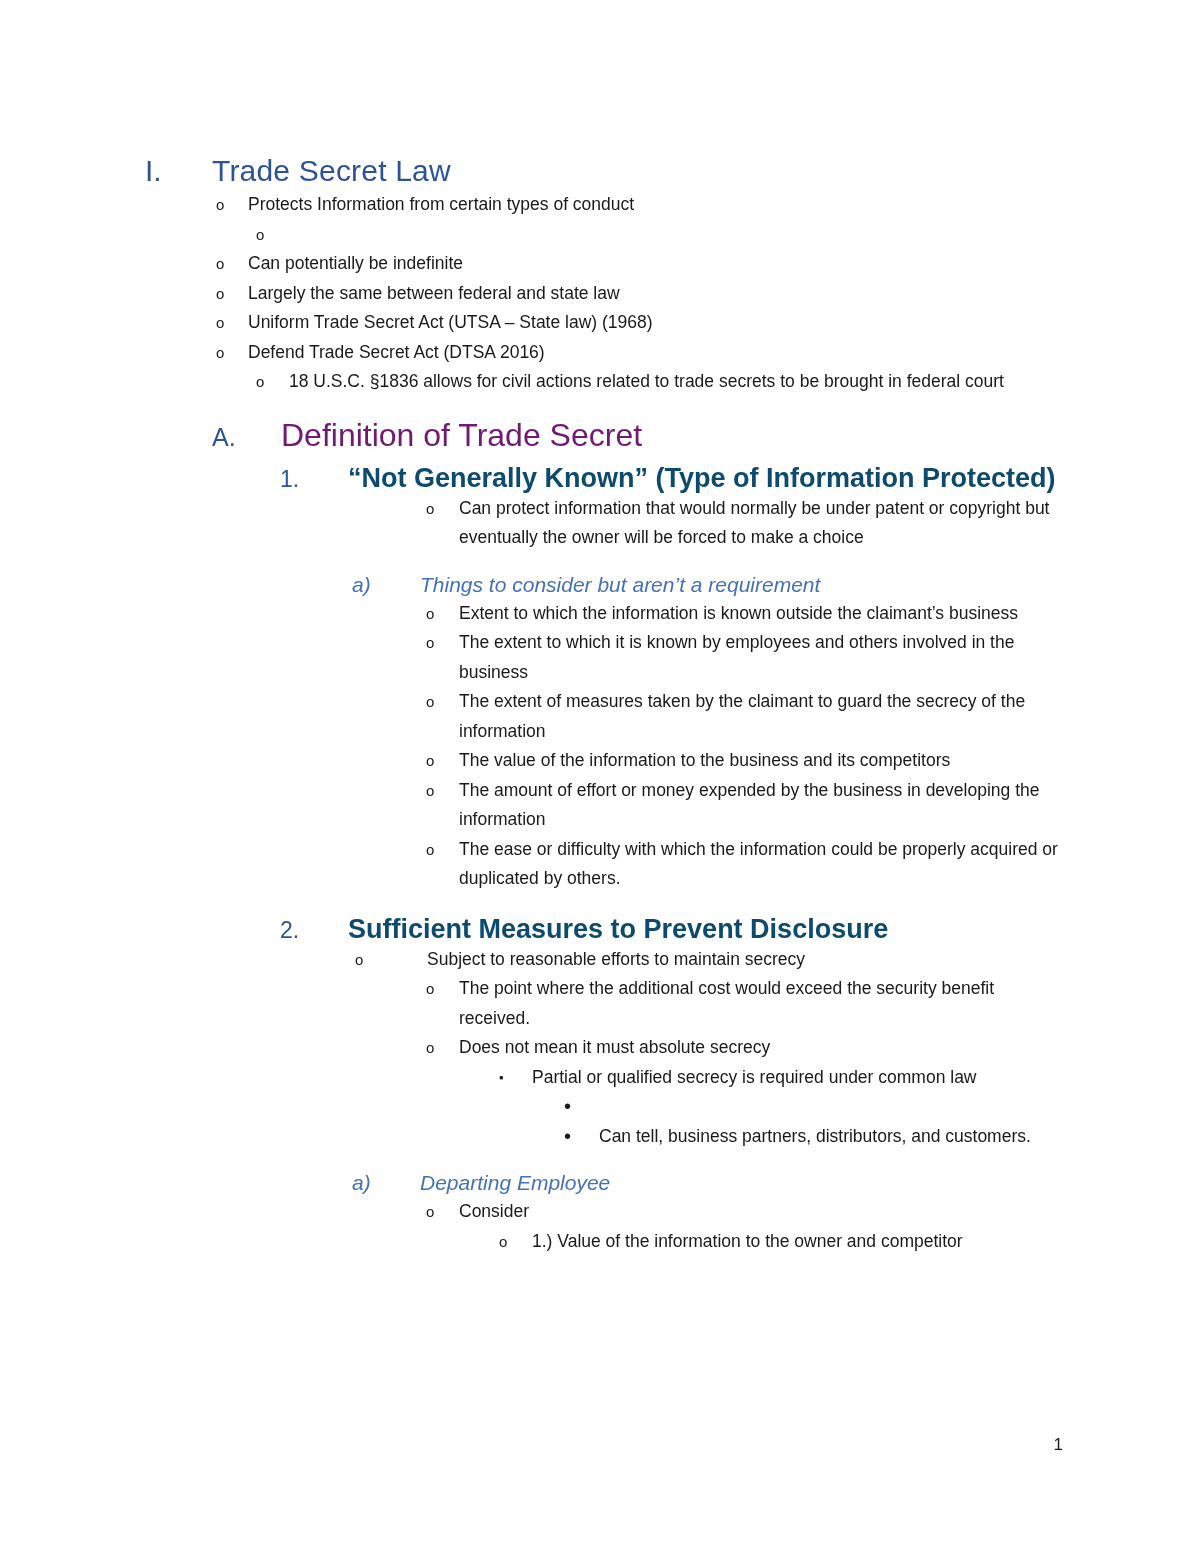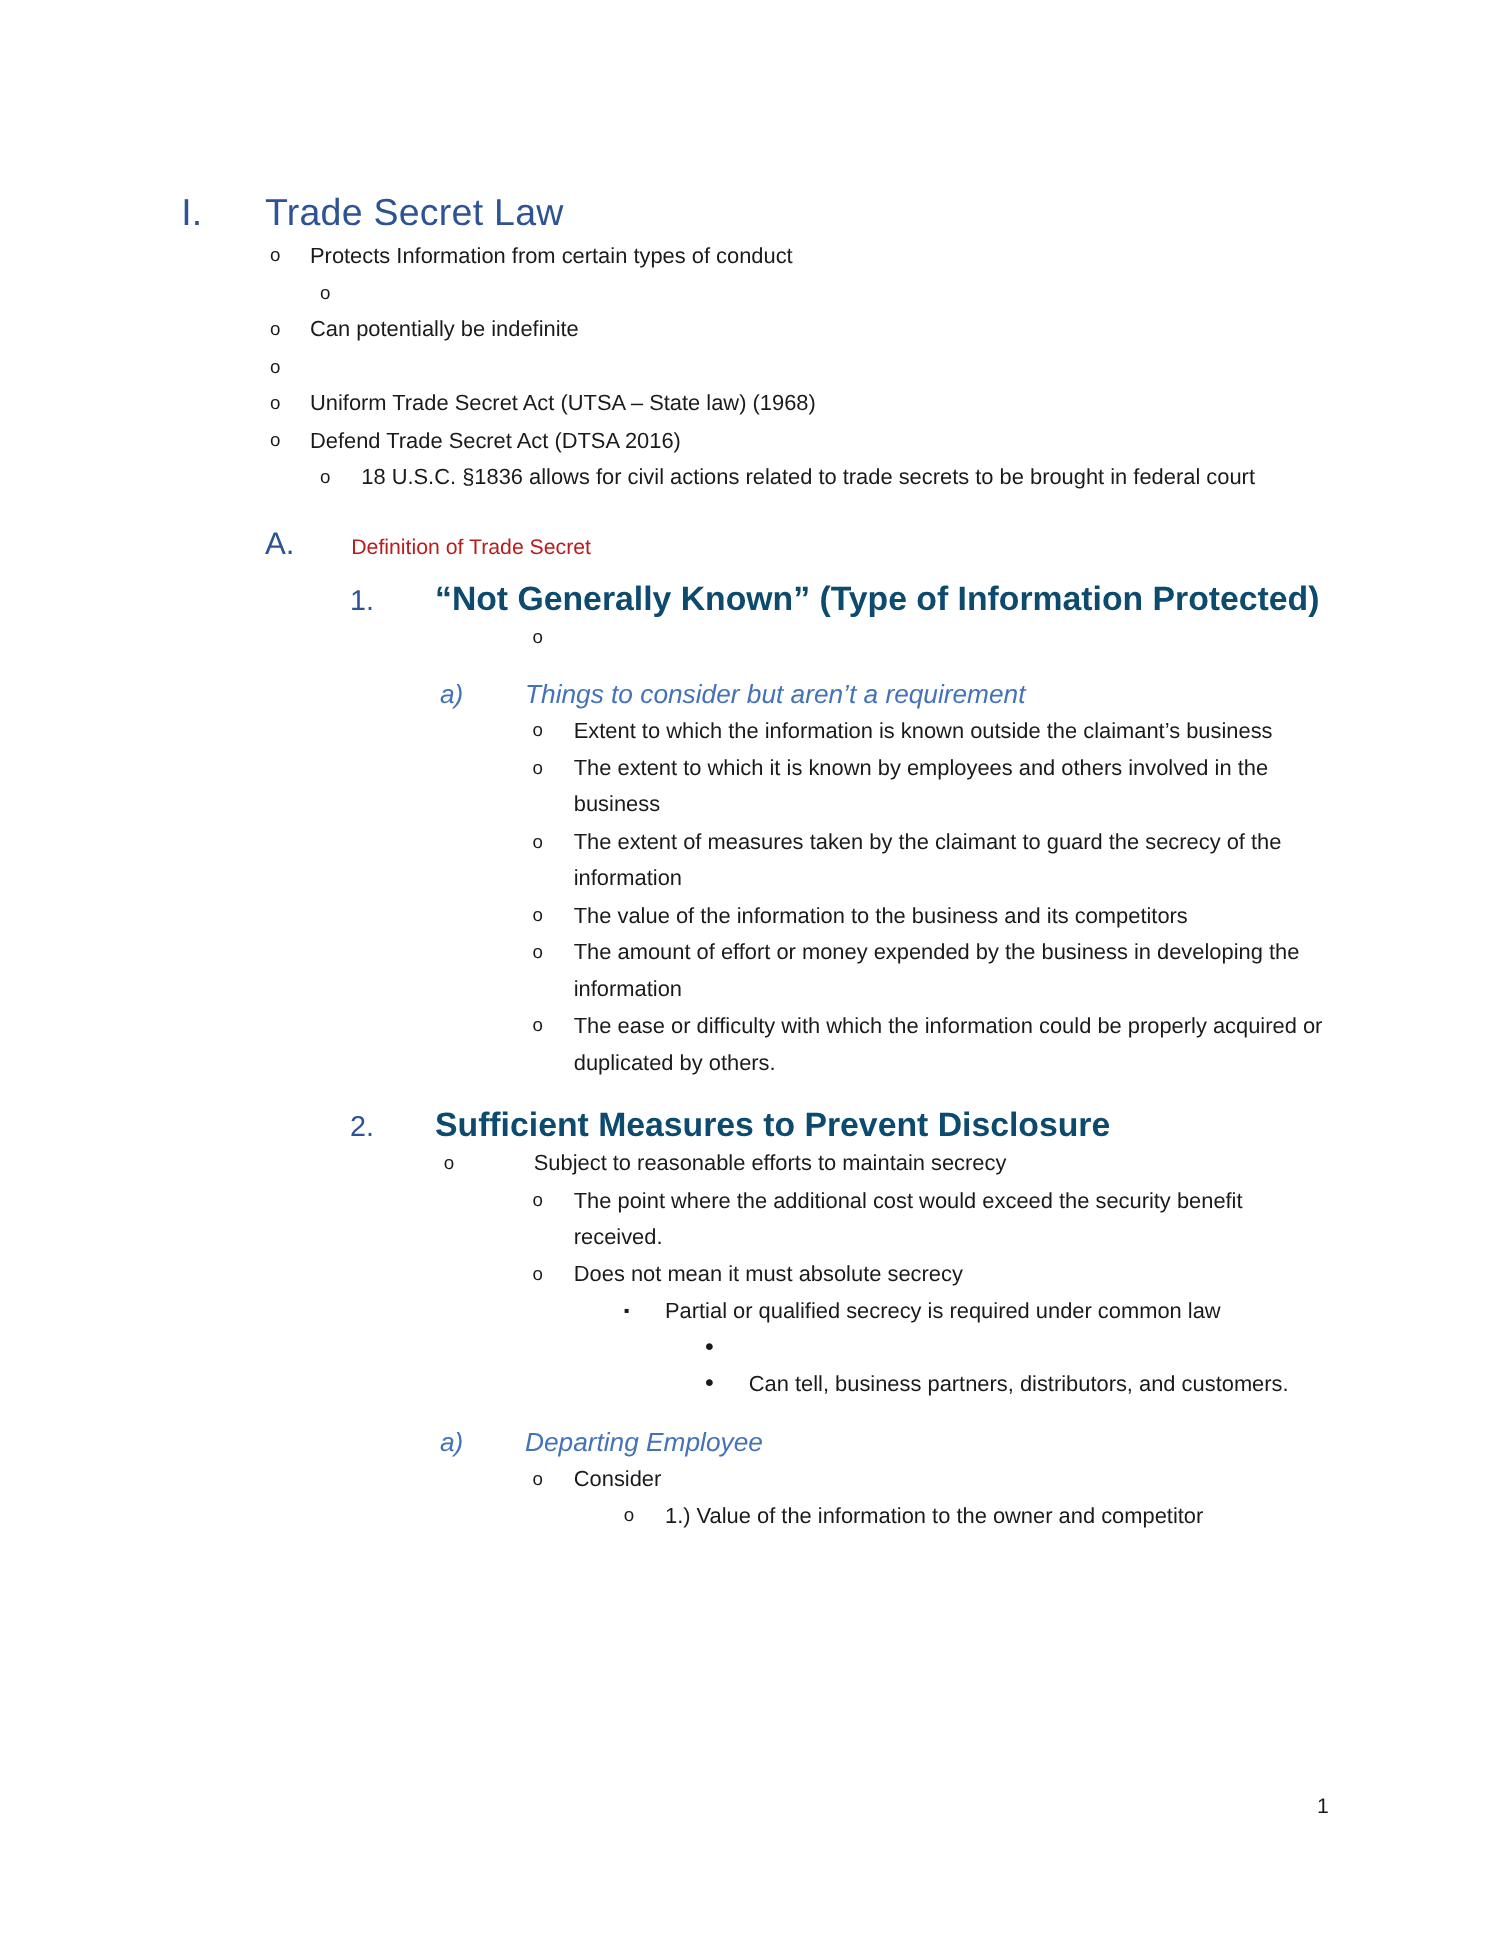--- a/index.html
+++ b/index.html
@@ -58,22 +58,22 @@
   .h2-num {
     width: 69px;
     margin-left: 212px;
     color: #2E5395;
     font-size: 25px;
     font-weight: 400;
     line-height: 32px;
     flex: none;
   }
   .h2-text {
-    color: #b91c1c;
-    font-size: 17px;
+    color: #701a75;
+    font-size: 32px;
     font-weight: 400;
     line-height: 32px;
   }
 
   .h3-row {
     display: flex;
     align-items: baseline;
     margin: 10px 0 0 0;
   }
   .h3-num {
@@ -193,20 +193,21 @@
       <span class="mk circ">o</span>
     </div>
 
     <div class="b lvl1">
       <span class="mk circ">o</span>
       <span class="tx">Can potentially be indefinite</span>
     </div>
 
     <div class="b lvl1">
       <span class="mk circ">o</span>
+      <span class="tx">Largely the same between federal and state law</span>
     </div>
 
     <div class="b lvl1">
       <span class="mk circ">o</span>
       <span class="tx">Uniform Trade Secret Act (UTSA – State law) (1968)</span>
     </div>
 
     <div class="b lvl1">
       <span class="mk circ">o</span>
       <span class="tx">Defend Trade Secret Act (DTSA 2016)</span>
@@ -222,20 +223,21 @@
       <span class="h2-text">Definition of Trade Secret</span>
     </div>
 
     <div class="h3-row">
       <span class="h3-num">1.</span>
       <span class="h3-text">“Not Generally Known” (Type of Information Protected)</span>
     </div>
 
     <div class="b lvl4">
       <span class="mk circ">o</span>
+      <span class="tx">Can protect information that would normally be under patent or copyright but eventually the owner will be forced to make a choice</span>
     </div>
 
     <div class="h4-row">
       <span class="h4-num">a)</span>
       <span class="h4-text">Things to consider but aren’t a requirement</span>
     </div>
 
     <div class="b lvl4">
       <span class="mk circ">o</span>
       <span class="tx">Extent to which the information is known outside the claimant’s business</span>

